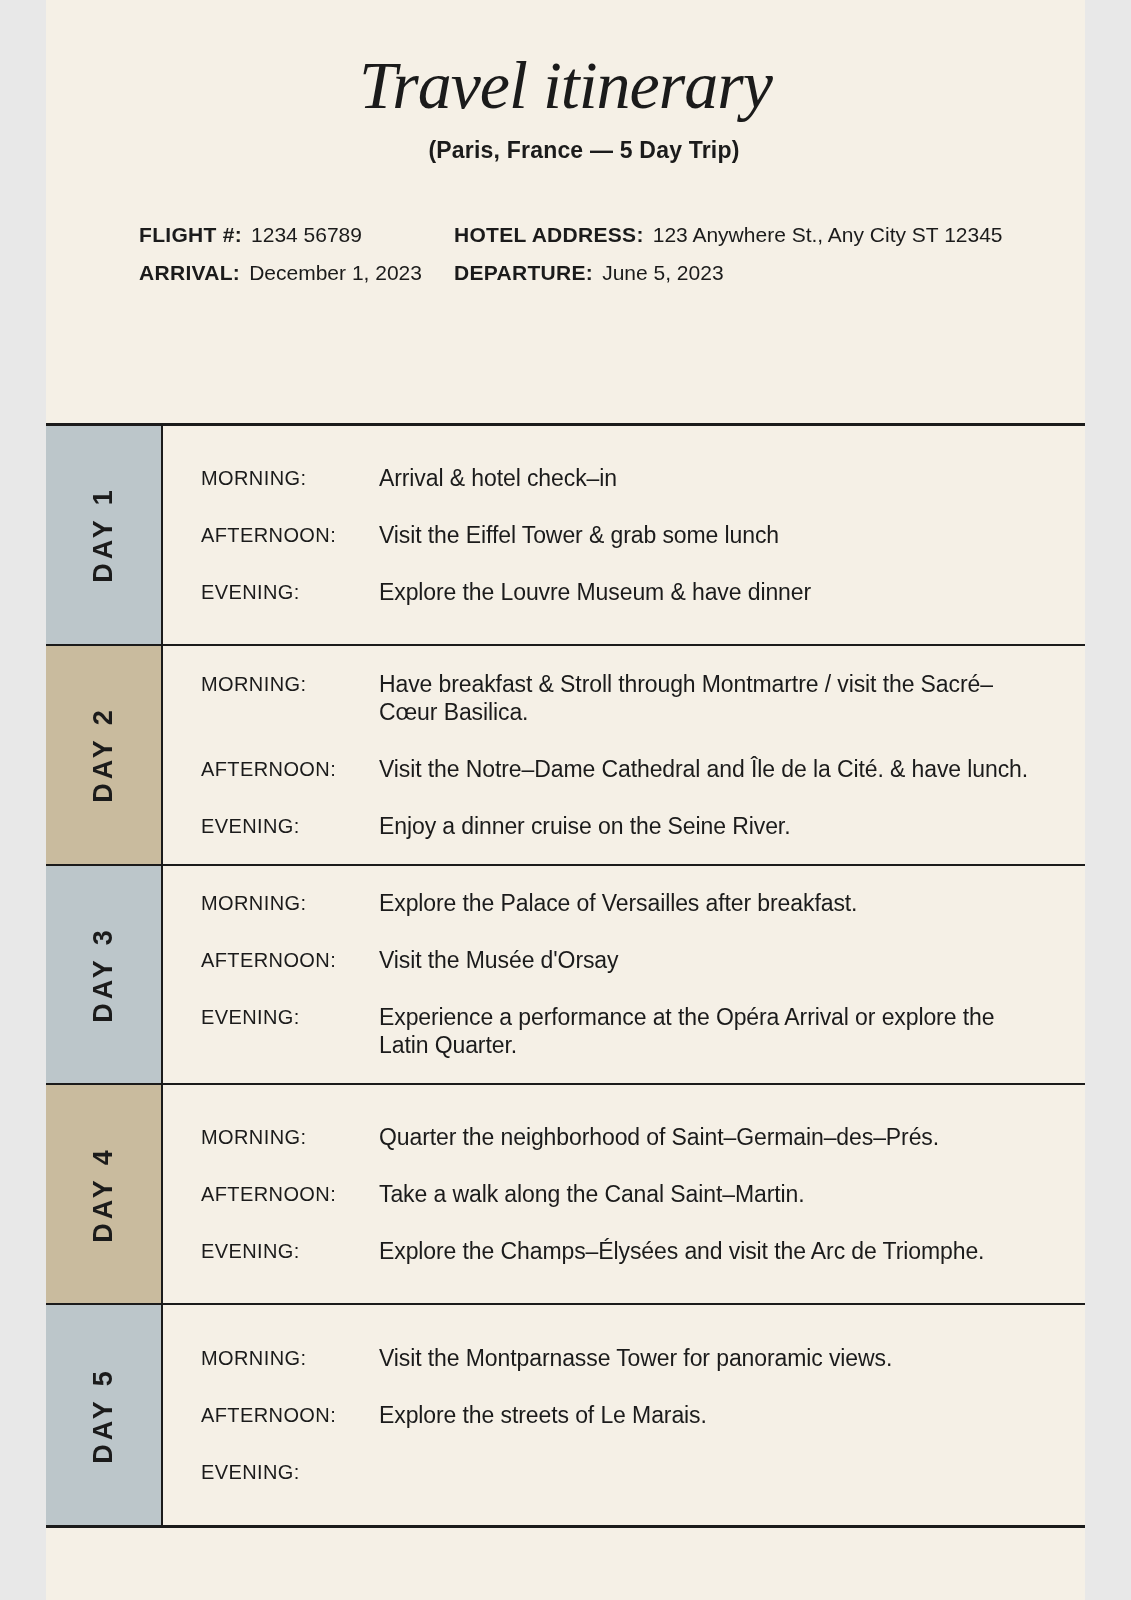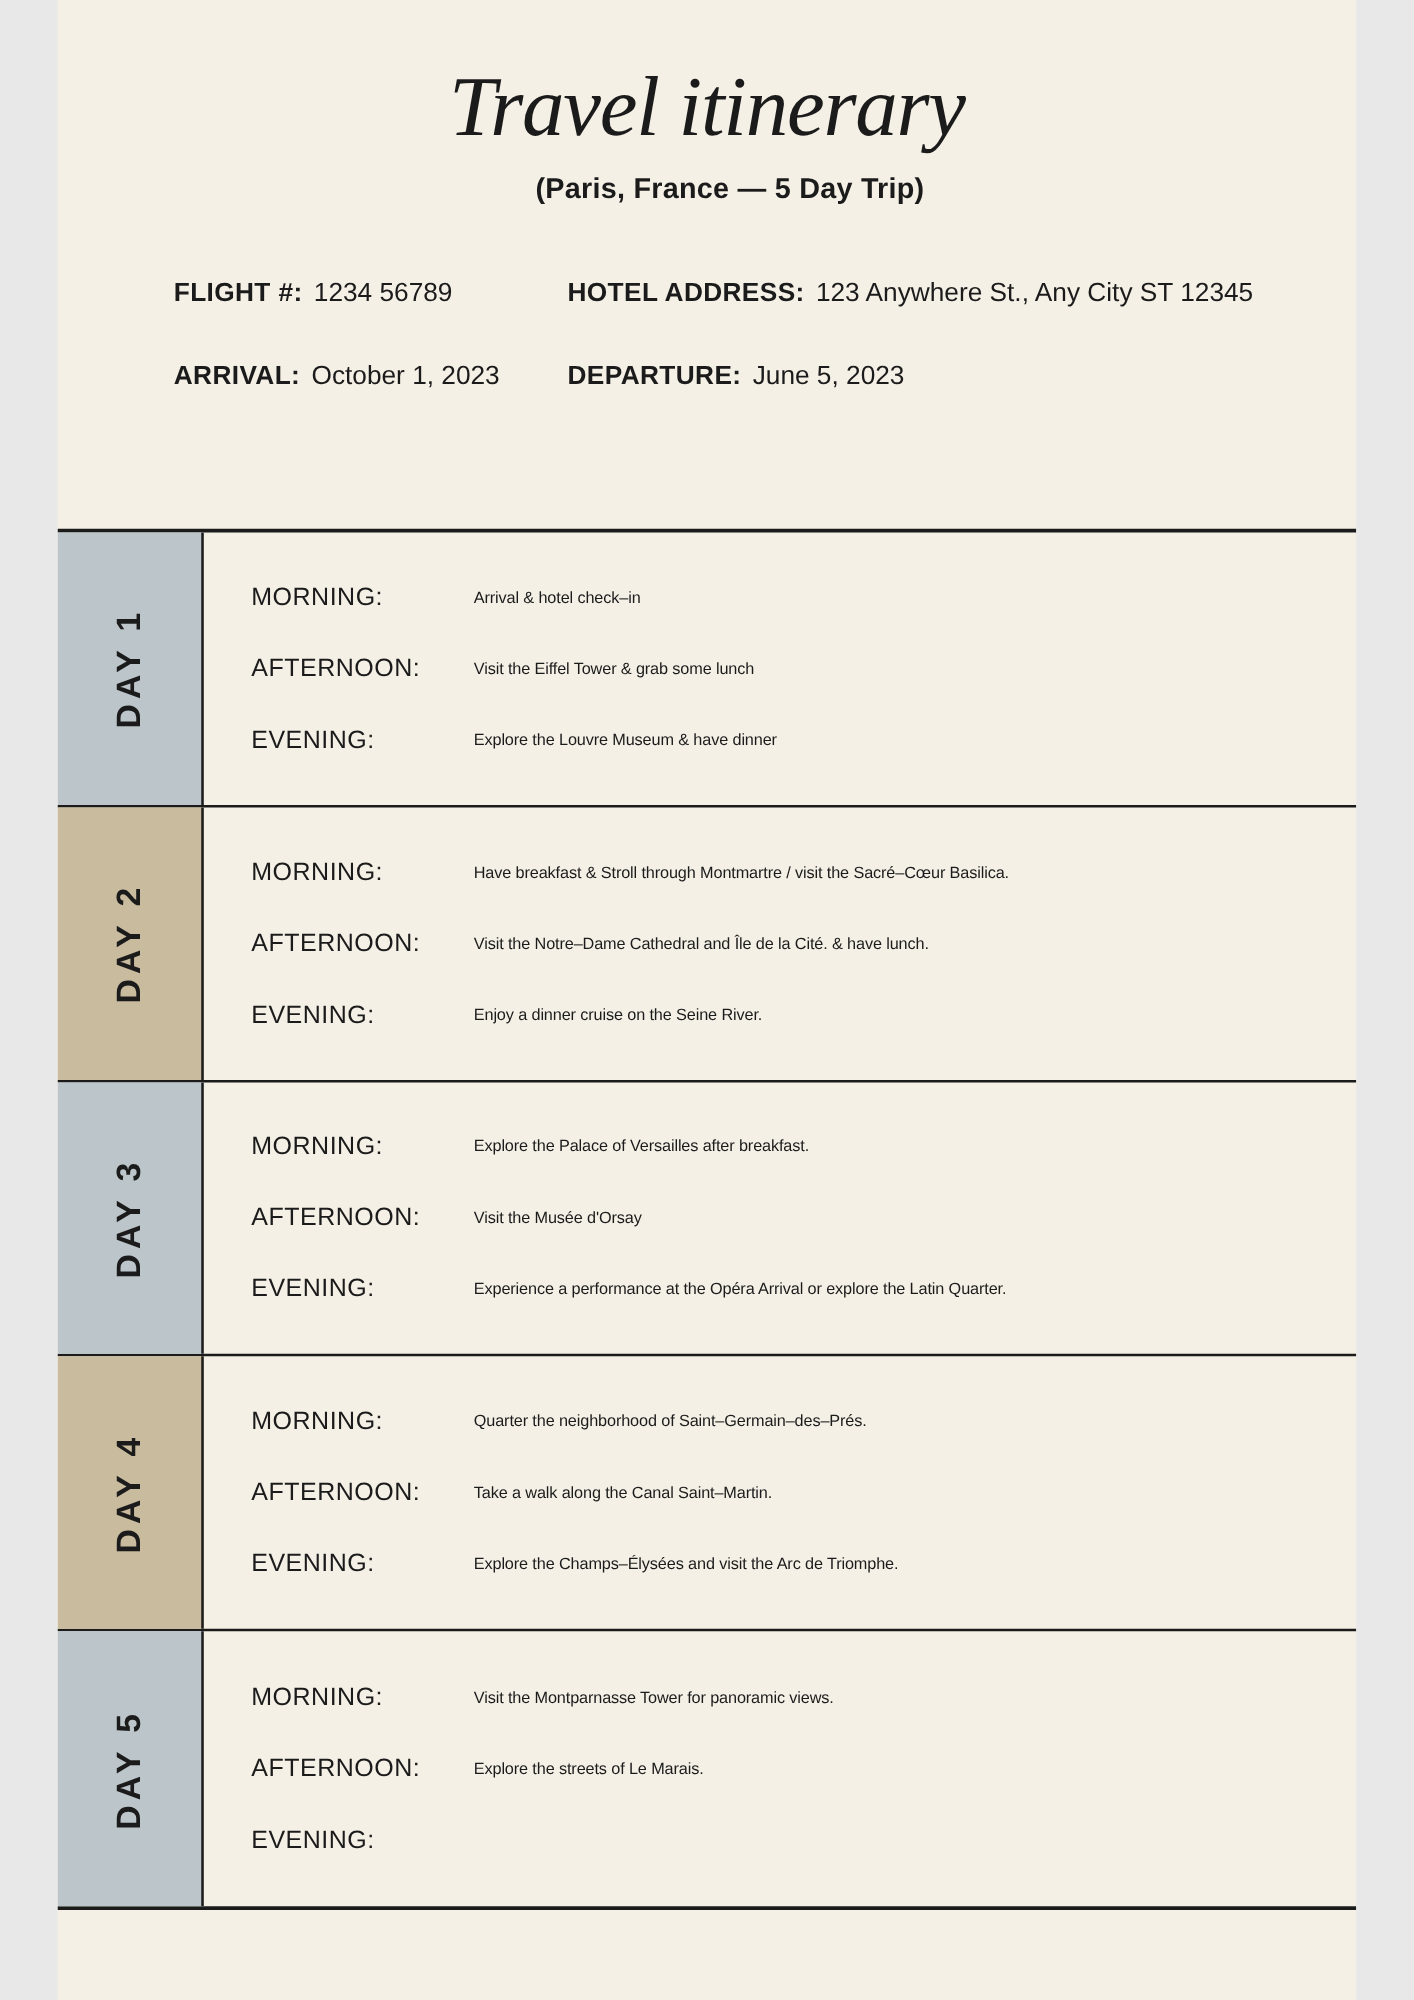--- a/index.html
+++ b/index.html
@@ -34,21 +34,21 @@
     font-weight: bold;
     letter-spacing: 0.2px;
     padding-left: 37px;
   }
 
   
   .trip-info {
     margin: 58px 40px 0 93px;
     display: grid;
     grid-template-columns: 315px auto;
-    row-gap: 40px;
+    row-gap: 12px;
     font-size: 21px;
     line-height: 26px;
   }
   .info-item { display: flex; gap: 9px; align-items: baseline; white-space: nowrap; }
   .info-label { font-weight: bold; letter-spacing: 0.3px; }
 
   
   .itinerary {
     position: absolute;
     left: 0; right: 0;
@@ -91,21 +91,21 @@
   }
   .activity { display: flex; align-items: flex-start; }
   .activity-label {
     flex: 0 0 178px;
     font-weight: normal;
     font-size: 20px;
     letter-spacing: 0.4px;
     line-height: 28px;
   }
   .activity-value {
-    font-size: 13px;
+    font-size: 23px;
     line-height: 28px;
     max-width: 663px;
     letter-spacing: -0.1px;
   }
 </style>
 </head>
 <body>
 
 <div class="page">
 
@@ -118,21 +118,21 @@
     <div class="info-item">
       <span class="info-label">FLIGHT #:</span>
       <span class="info-value">1234 56789</span>
     </div>
     <div class="info-item">
       <span class="info-label">HOTEL ADDRESS:</span>
       <span class="info-value">123 Anywhere St., Any City ST 12345</span>
     </div>
     <div class="info-item">
       <span class="info-label">ARRIVAL:</span>
-      <span class="info-value">October 1, 2023</span>
+      <span class="info-value">December 1, 2023</span>
     </div>
     <div class="info-item">
       <span class="info-label">DEPARTURE:</span>
       <span class="info-value">June 5, 2023</span>
     </div>
   </section>
 
   <section class="itinerary">
 
     <div class="day-row">

